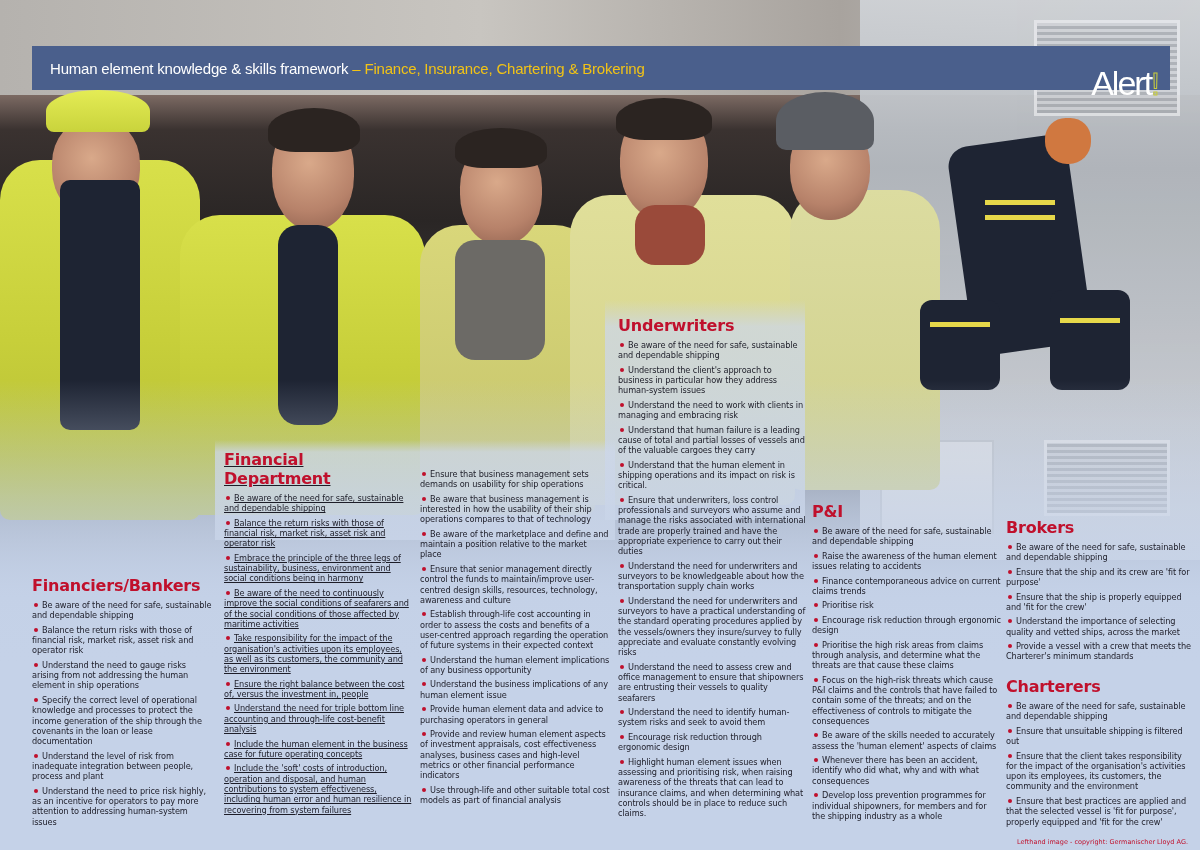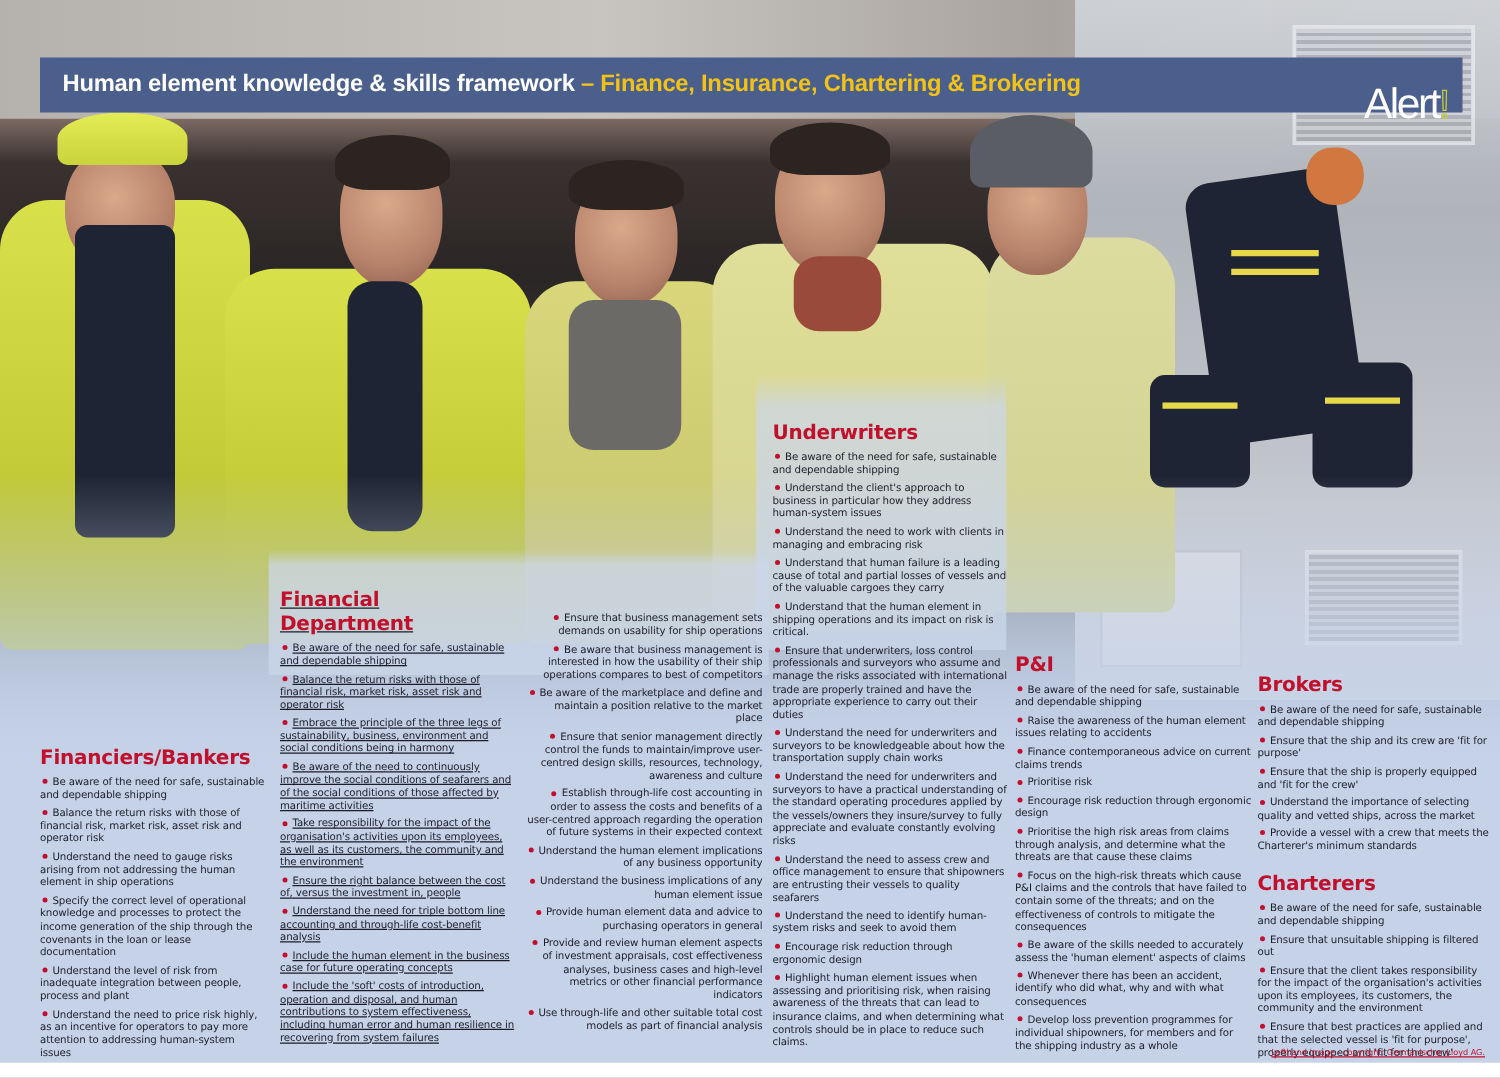--- a/index.html
+++ b/index.html
@@ -23,33 +23,33 @@
   .beanie { position:absolute; background: #5a5d63; border-radius: 50% 50% 10px 10px; }
   .worker-dark { position:absolute; background: #1e2433; border-radius: 20px; }
   .stripe { position:absolute; background:#e6d84a; height:5px; }
   .rail { position:absolute; left:0; top:423px; width:430px; height:16px; background:linear-gradient(180deg,#6b8a7c,#3f5a50); border-radius:4px; }
   .whitefade { position:absolute; left:0; top:380px; width:1200px; height:470px;
     background: linear-gradient(180deg, rgba(197,210,232,0) 0%, rgba(197,210,232,.55) 25%, rgba(197,210,232,.92) 45%, #c5d2e8 60%); }
   .colfade { position:absolute; background: linear-gradient(180deg, rgba(200,212,232,0) 0%, rgba(205,215,233,.75) 12%, rgba(200,212,232,.85) 100%); }
 
   
   .banner { position:absolute; left:32px; top:46px; width:1138px; height:44px; background:#4a5f8c; display:flex; align-items:center; }
-  .banner .title { margin-left:18px; font-family:"Liberation Sans", sans-serif; font-weight:bold; font-size:19px; color:#ffffff; letter-spacing:-.2px; white-space:nowrap; }
+  .banner .title { margin-left:18px; font-family:"Liberation Sans", sans-serif; font-weight:normal; font-size:15px; color:#ffffff; letter-spacing:-.2px; white-space:nowrap; }
   .banner .subtitle { color:#f2c316; }
   .banner .logo { position:absolute; right:12px; top:17px; font-family:"Liberation Sans", sans-serif; font-size:34px; color:#ffffff; letter-spacing:-2px; line-height:40px; }
   .banner .logo .bang { color:#c8cc3c; font-weight:normal; -webkit-text-stroke: 1px #c8cc3c; color: transparent; font-size:32px; }
 
   
-  .section { position:absolute; font-family:"DejaVu Sans", sans-serif; color:#1d1d28;margin-top:20px; }
+  .section { position:absolute; font-family:"DejaVu Sans", sans-serif; color:#1d1d28; }
   .section h2 { margin:0 0 5px 0; font-family:"DejaVu Sans", sans-serif; font-weight:bold; font-size:16px; color:#c0102c; letter-spacing:-.2px; }
   .section ul { list-style:none; margin:0; padding:0; }
   .section li { font-size:8.2px; line-height:10.3px; margin-bottom:4.2px; letter-spacing:-.1px; }
   .section li .dot { display:inline-block; width:4px; height:4px; border-radius:50%; background:#c0102c; margin:0 4px 1px 2px; vertical-align:middle; }
 
-  .footer-credit { position:absolute; right:12px; top:838px; font-size:6.5px; color:#c0102c; font-family:"DejaVu Sans", sans-serif;text-decoration:underline; }
+  .footer-credit { position:absolute; right:12px; top:838px; font-size:6.5px; color:#c0102c; font-family:"DejaVu Sans", sans-serif; }
 </style>
 </head>
 <body>
 
 <div class="poster">
 
   <div class="photo">
     <div class="sky"></div>
     <div class="machine">
       <div class="grill"></div>
@@ -137,24 +137,24 @@
         <li><span class="dot"></span><span>Embrace the principle of the three legs of sustainability, business, environment and social conditions being in harmony</span></li>
         <li><span class="dot"></span><span>Be aware of the need to continuously improve the social conditions of seafarers and of the social conditions of those affected by maritime activities</span></li>
         <li><span class="dot"></span><span>Take responsibility for the impact of the organisation's activities upon its employees, as well as its customers, the community and the environment</span></li>
         <li><span class="dot"></span><span>Ensure the right balance between the cost of, versus the investment in, people</span></li>
         <li><span class="dot"></span><span>Understand the need for triple bottom line accounting and through-life cost-benefit analysis</span></li>
         <li><span class="dot"></span><span>Include the human element in the business case for future operating concepts</span></li>
         <li><span class="dot"></span><span>Include the 'soft' costs of introduction, operation and disposal, and human contributions to system effectiveness, including human error and human resilience in recovering from system failures</span></li>
       </ul>
   </div>
 
-  <div class="section" style="left:420px;top:469px;width:190px;text-align:right;">
+  <div class="section" style="left:420px;top:469px;width:190px;">
     <ul>
         <li><span class="dot"></span><span>Ensure that business management sets demands on usability for ship operations</span></li>
-        <li><span class="dot"></span><span>Be aware that business management is interested in how the usability of their ship operations compares to best of competitors</span></li>
+        <li><span class="dot"></span><span>Be aware that business management is interested in how the usability of their ship operations compares to that of technology</span></li>
         <li><span class="dot"></span><span>Be aware of the marketplace and define and maintain a position relative to the market place</span></li>
         <li><span class="dot"></span><span>Ensure that senior management directly control the funds to maintain/improve user-centred design skills, resources, technology, awareness and culture</span></li>
         <li><span class="dot"></span><span>Establish through-life cost accounting in order to assess the costs and benefits of a user-centred approach regarding the operation of future systems in their expected context</span></li>
         <li><span class="dot"></span><span>Understand the human element implications of any business opportunity</span></li>
         <li><span class="dot"></span><span>Understand the business implications of any human element issue</span></li>
         <li><span class="dot"></span><span>Provide human element data and advice to purchasing operators in general</span></li>
         <li><span class="dot"></span><span>Provide and review human element aspects of investment appraisals, cost effectiveness analyses, business cases and high-level metrics or other financial performance indicators</span></li>
         <li><span class="dot"></span><span>Use through-life and other suitable total cost models as part of financial analysis</span></li>
       </ul>
   </div>

